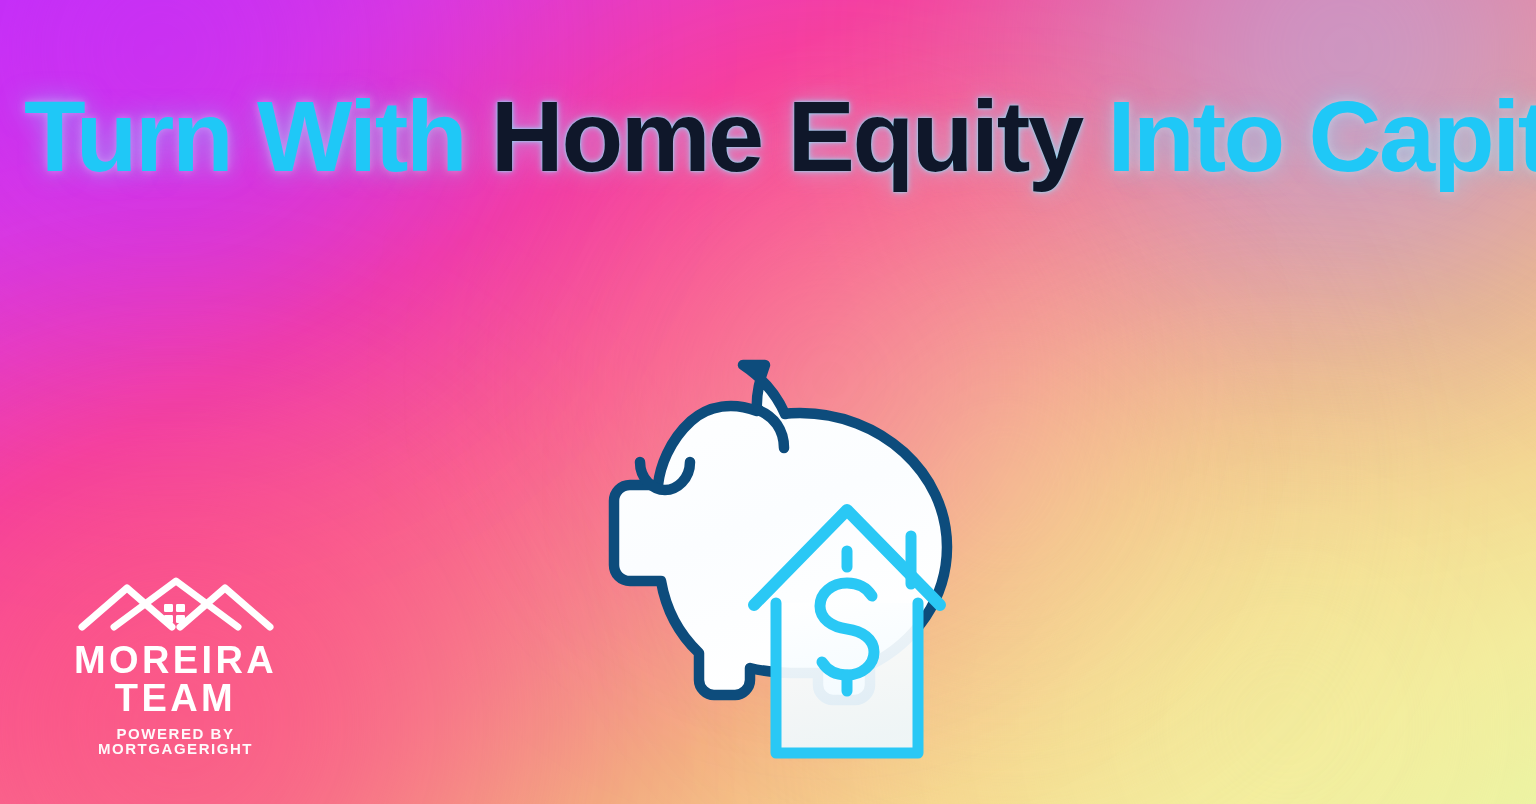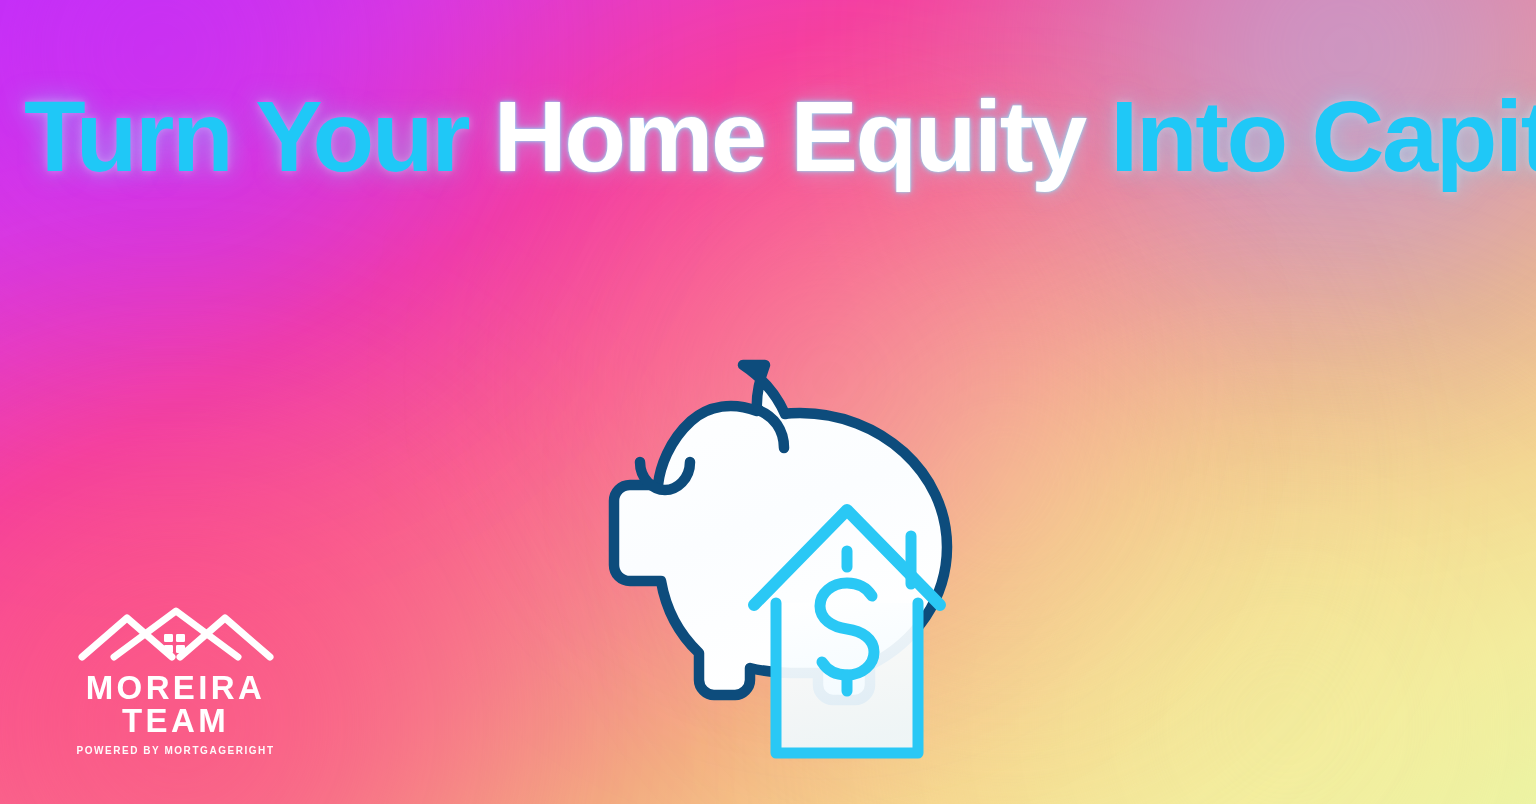--- a/index.html
+++ b/index.html
@@ -78,21 +78,21 @@
     letter-spacing:-2.4px;
     white-space:nowrap;
     display:block;
   }
   .hl-line + .hl-line{ margin-top:12px; }
   .t-cyan{
     color:#1fc8f7;
     text-shadow:0 0 26px rgba(120,225,255,.55), 0 0 9px rgba(255,255,255,.35);
   }
   .t-white{
-    color:#ffffff;
+    color:#0f172a;
     text-shadow:0 0 2px #8fe2fb, 0 0 6px rgba(140,226,255,.85), 0 0 24px rgba(160,230,255,.45);
     margin-top:16px;
   }
 
   
   .art{
     position:absolute;
     left:540px; top:348px;
     width:470px; height:420px;
     z-index:4;
@@ -103,49 +103,49 @@
   .logo{
     position:absolute;
     left:58px; bottom:48px;
     width:235px;
     z-index:6;
     text-align:center;
     color:#ffffff;
   }
   .logo-mark{ width:200px; height:56px; margin:0 auto 8px; display:block; }
   .logo-name{
-    font-size:33px;
+    font-size:38px;
     font-weight:700;
     letter-spacing:3.4px;
     line-height:1;
   }
   .logo-tag{
     margin-top:9px;
-    font-size:10px;
+    font-size:15px;
     font-weight:700;
     letter-spacing:1.55px;
     line-height:1;
     opacity:.97;
   }
 </style>
 </head>
 <body>
 
 <div id="banner">
 
   <div class="bg-base"></div>
   <div class="bg-blob blob-violet"></div>
   <div class="bg-blob blob-lav"></div>
   <div class="bg-blob blob-pink"></div>
   <div class="bg-blob blob-yellow"></div>
   <div class="bg-blob blob-peach"></div>
   <div class="bg-blob blob-rose"></div>
 
   <div class="headline">
-    <span class="hl-line"><span class="t-cyan">Turn Your </span><span class="t-white">Home Equity </span><span class="t-cyan">Into Capital</span></span>
+    <span class="hl-line"><span class="t-cyan">Turn With </span><span class="t-white">Home Equity </span><span class="t-cyan">Into Capital</span></span>
   </div>
 
   <div class="art">
     <svg viewBox="0 0 470 420" xmlns="http://www.w3.org/2000/svg" aria-hidden="true">
       <defs>
         <linearGradient id="pigFill" x1="0" y1="0" x2="0.4" y2="1">
           <stop offset="0%" stop-color="#ffffff"></stop>
           <stop offset="55%" stop-color="#fbfdff"></stop>
           <stop offset="100%" stop-color="#ffffff"></stop>
         </linearGradient>

